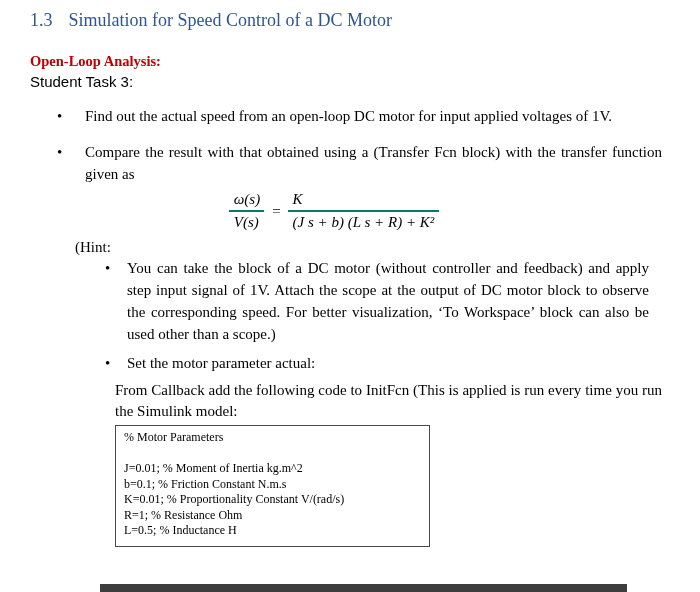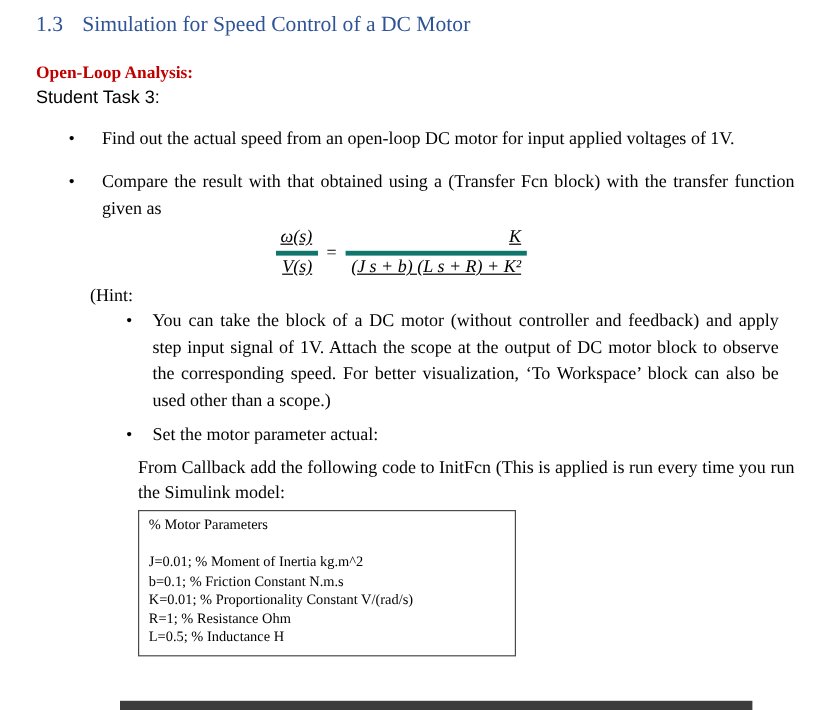--- a/index.html
+++ b/index.html
@@ -50,23 +50,23 @@
   .formula {
     margin-top: 4px;
     height: 44px;
     display: flex;
     align-items: center;
     justify-content: center;
     font-style: italic;
     font-size: 15px;
     transform: translateX(-12px);
   }
-  .frac { display: inline-flex; flex-direction: column; align-items: flex-end; text-decoration: underline; }
+  .frac { display: inline-flex; flex-direction: column; align-items: flex-start; }
   .frac .num { padding: 0 5px 2px; }
-  .frac .den { border-top: 4px solid #0f766e; padding: 2px 5px 0; }
+  .frac .den { border-top: 2px solid #0f766e; padding: 2px 5px 0; }
   .eq { margin: 0 7px; font-style: normal; }
 
   .hint-label { margin-top: 6px; margin-left: 45px; font-size: 15px; }
   .mt-hb1 { margin-top: 2px; }
   .mt-hb2 { margin-top: 8px; }
   .hb2-lines div { line-height: 1.42; }
 
   .callback-para {
     margin-top: 5px;
     margin-left: 85px;

